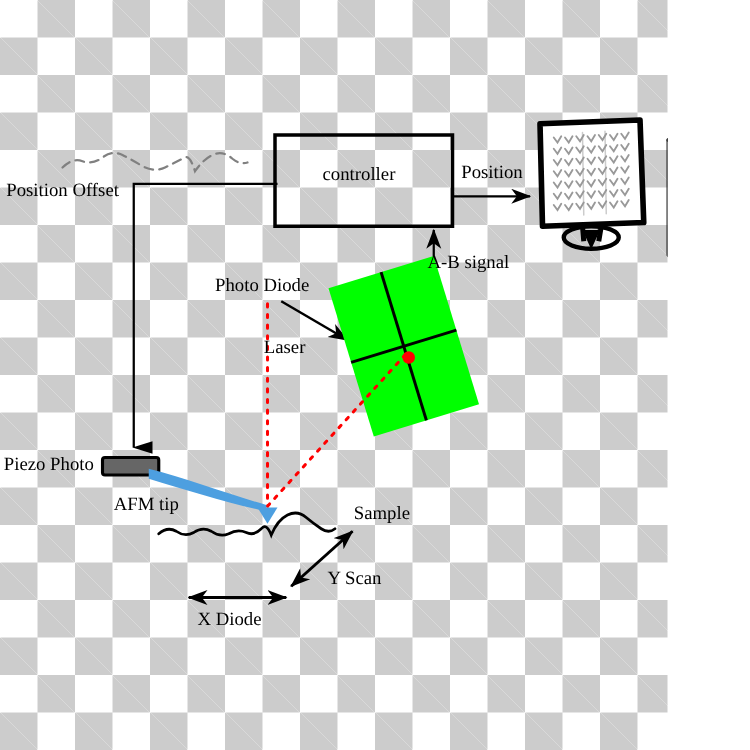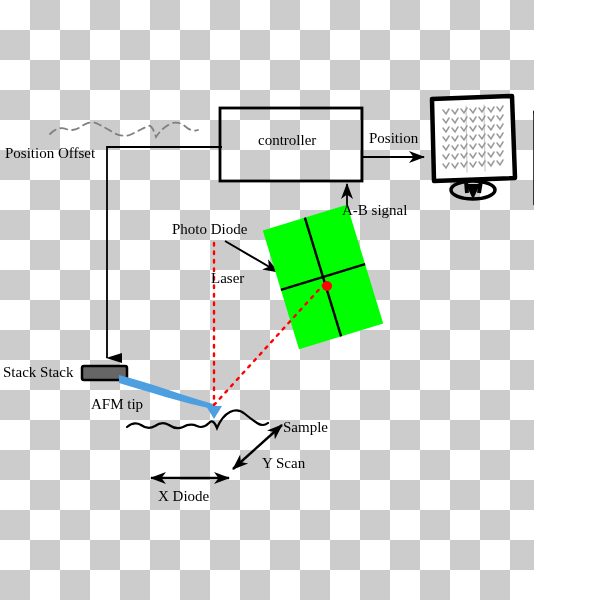--- a/index.html
+++ b/index.html
@@ -238,23 +238,23 @@
   <div class="lbl" style="left:369px; top:131px;font-family:Liberation Serif, serif;">Position</div>
 
   <div class="lbl" style="left:5px; top:146px;">Position Offset</div>
 
   <div class="lbl" style="left:342px; top:203px;">A-B signal</div>
 
   <div class="lbl" style="left:172px; top:222px;">Photo Diode</div>
 
   <div class="lbl" style="left:211px; top:271px;">Laser</div>
 
-  <div class="lbl" style="left:3px; top:365px;">Stack Stack</div>
+  <div class="lbl" style="left:3px; top:365px;">Piezo Photo</div>
 
   <div class="lbl" style="left:74px; top:397px;margin-left:17px;">AFM tip</div>
 
-  <div class="lbl" style="left:283px; top:420px;font-family:Liberation Serif, serif;">Sample</div>
+  <div class="lbl" style="left:283px; top:404px;font-family:Liberation Serif, serif;">Sample</div>
 
   <div class="lbl" style="left:262px; top:456px;">Y Scan</div>
 
   <div class="lbl" style="left:158px; top:489px;">X Diode</div>
 
 </div>
 
 </body></html>

